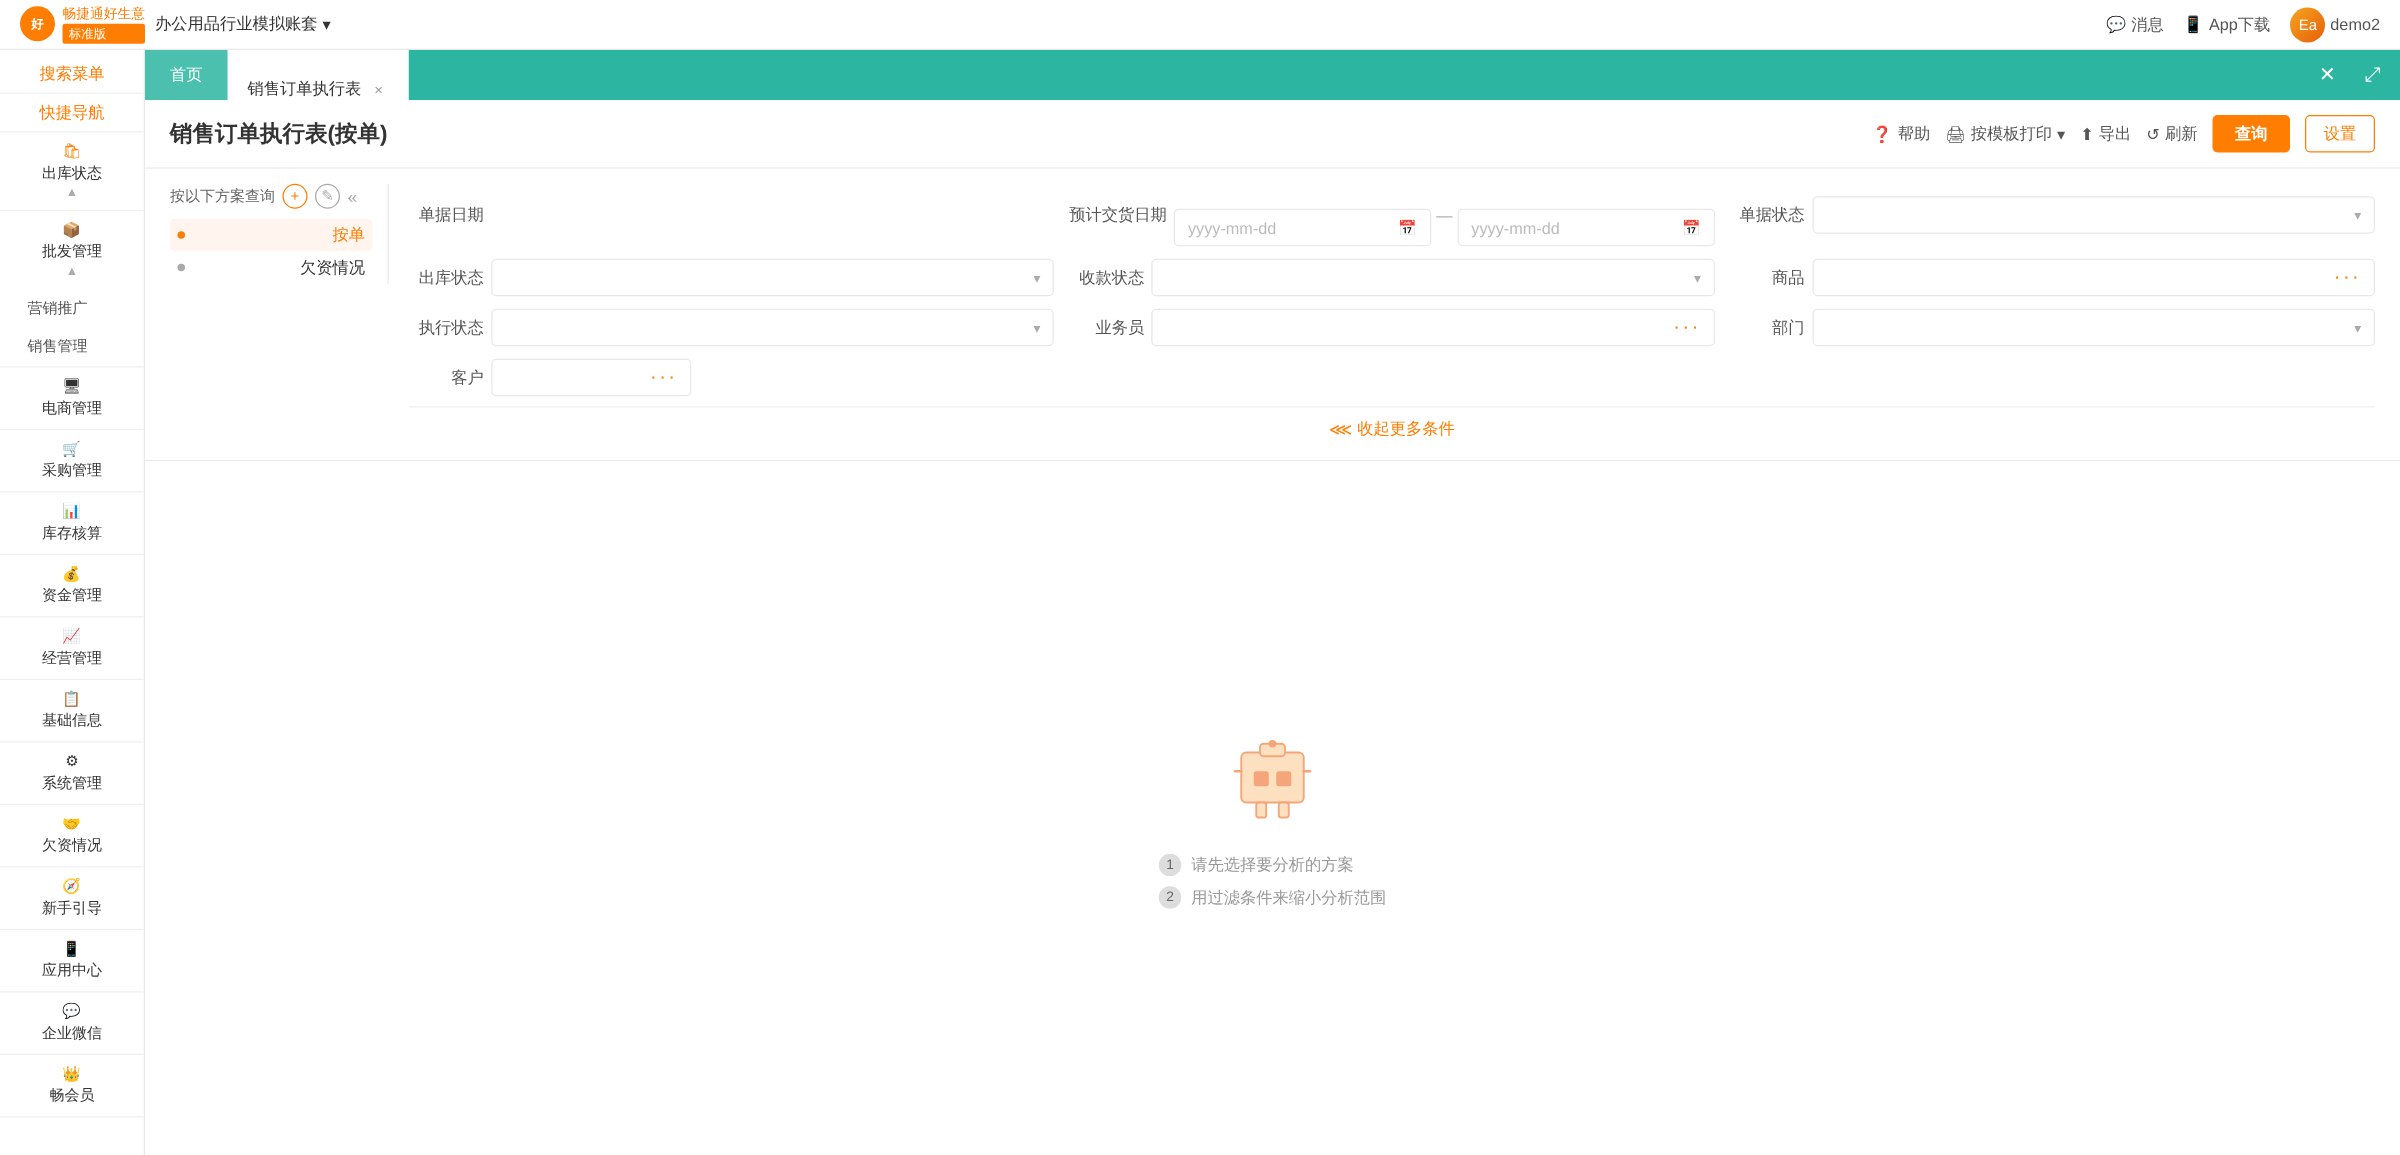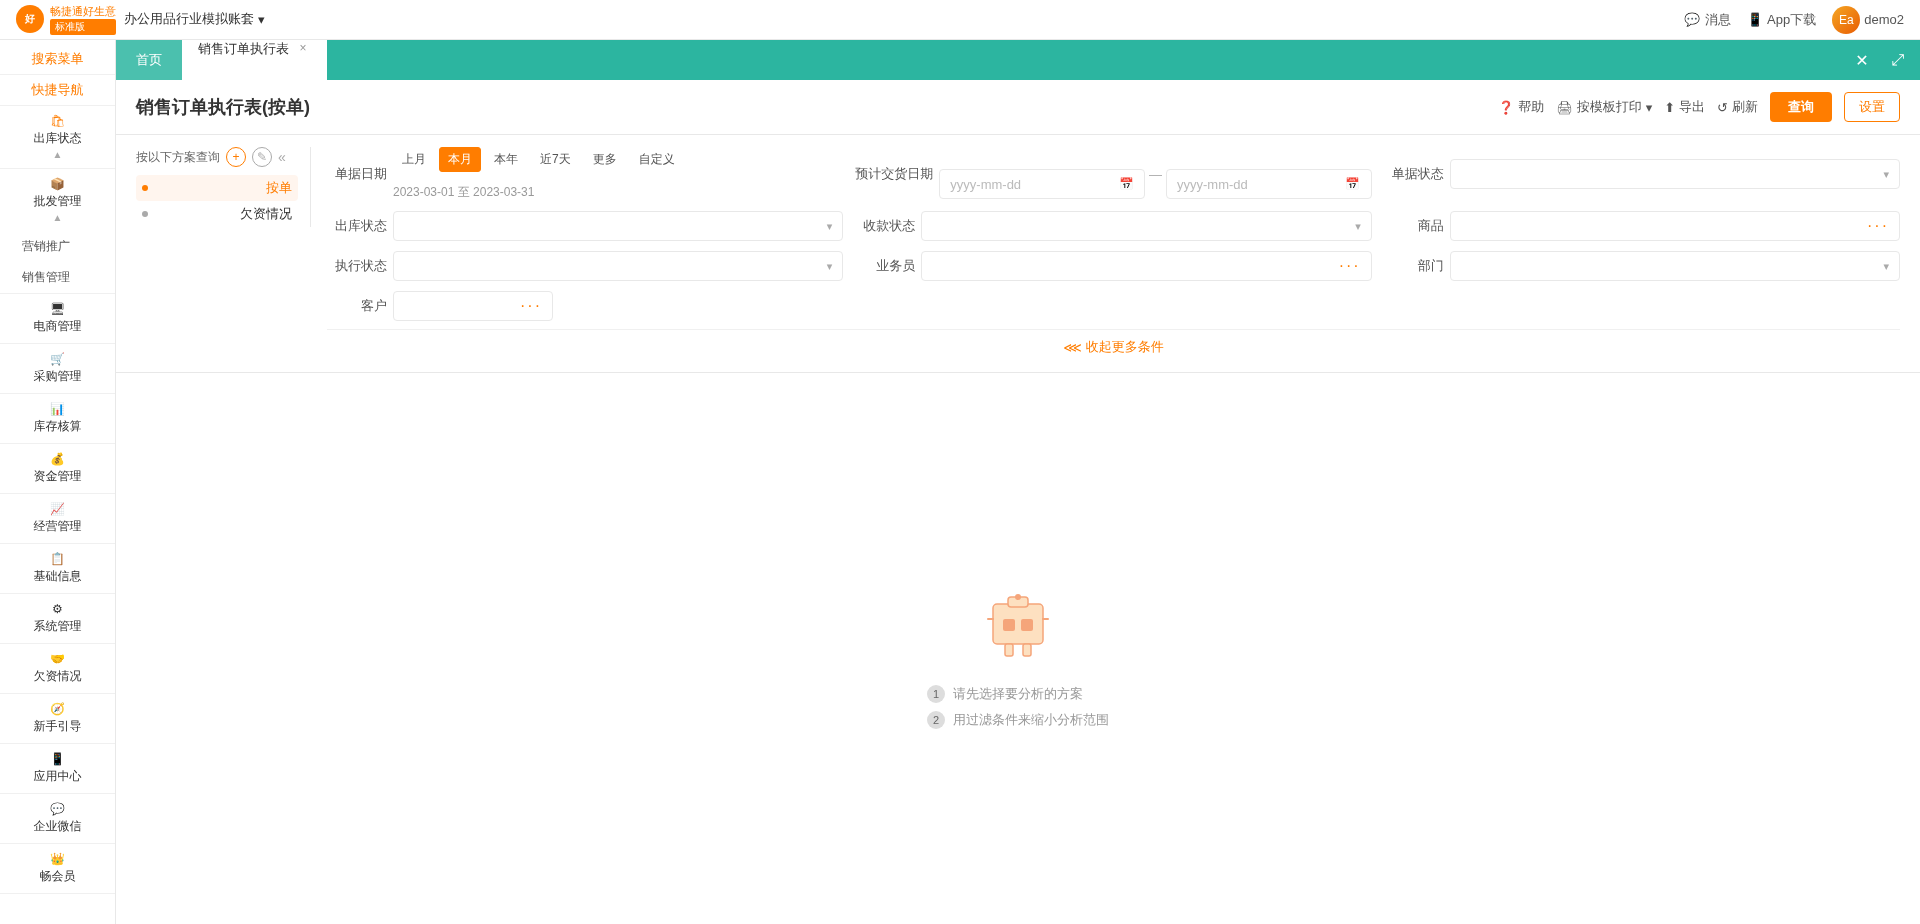--- a/index.html
+++ b/index.html
@@ -126,21 +126,21 @@
     }
     .tab-home {
       padding: 0 20px;
       display: flex; align-items: center;
       color: #fff; font-size: 13px;
       cursor: pointer;
       background: rgba(255,255,255,0.15);
     }
     .tab-item {
       padding: 0 16px;
-      display: flex; align-items: flex-start; gap: 6px;
+      display: flex; align-items: flex-end; gap: 6px;
       background: #fff;
       color: #333; font-size: 13px;
       cursor: pointer;
       position: relative;
     }
     .tab-close {
       font-size: 12px; color: #999; cursor: pointer;
       width: 16px; height: 16px; display: flex; align-items: center; justify-content: center;
       border-radius: 50%;
     }
@@ -564,31 +564,20 @@
               <span class="gray-dot"></span>
               <span>欠资情况</span>
             </div>
           </div>
 
           <div class="filter-fields">
 
             <div class="filter-row">
               <div class="filter-field">
                 <span class="filter-label">单据日期</span>
-                <div style="flex:1; display:flex; flex-direction:column; gap:4px;">
-                  <div class="date-quick">
-                    <span class="date-btn">上月</span>
-                    <span class="date-btn active">本月</span>
-                    <span class="date-btn">本年</span>
-                    <span class="date-btn">近7天</span>
-                    <span class="date-btn">更多</span>
-                    <span class="date-btn">自定义</span>
-                  </div>
-                  <div style="font-size:12px; color:#999;">2023-03-01 至 2023-03-31</div>
-                </div>
               </div>
 
               <div class="filter-field">
                 <span class="filter-label">预计交货日期</span>
                 <div class="date-range">
                   <div class="date-input">
                     <span style="color:#bbb;">yyyy-mm-dd</span>
                     <span style="color:#aaa;font-size:12px;">📅</span>
                   </div>
                   <span class="date-sep">—</span>

